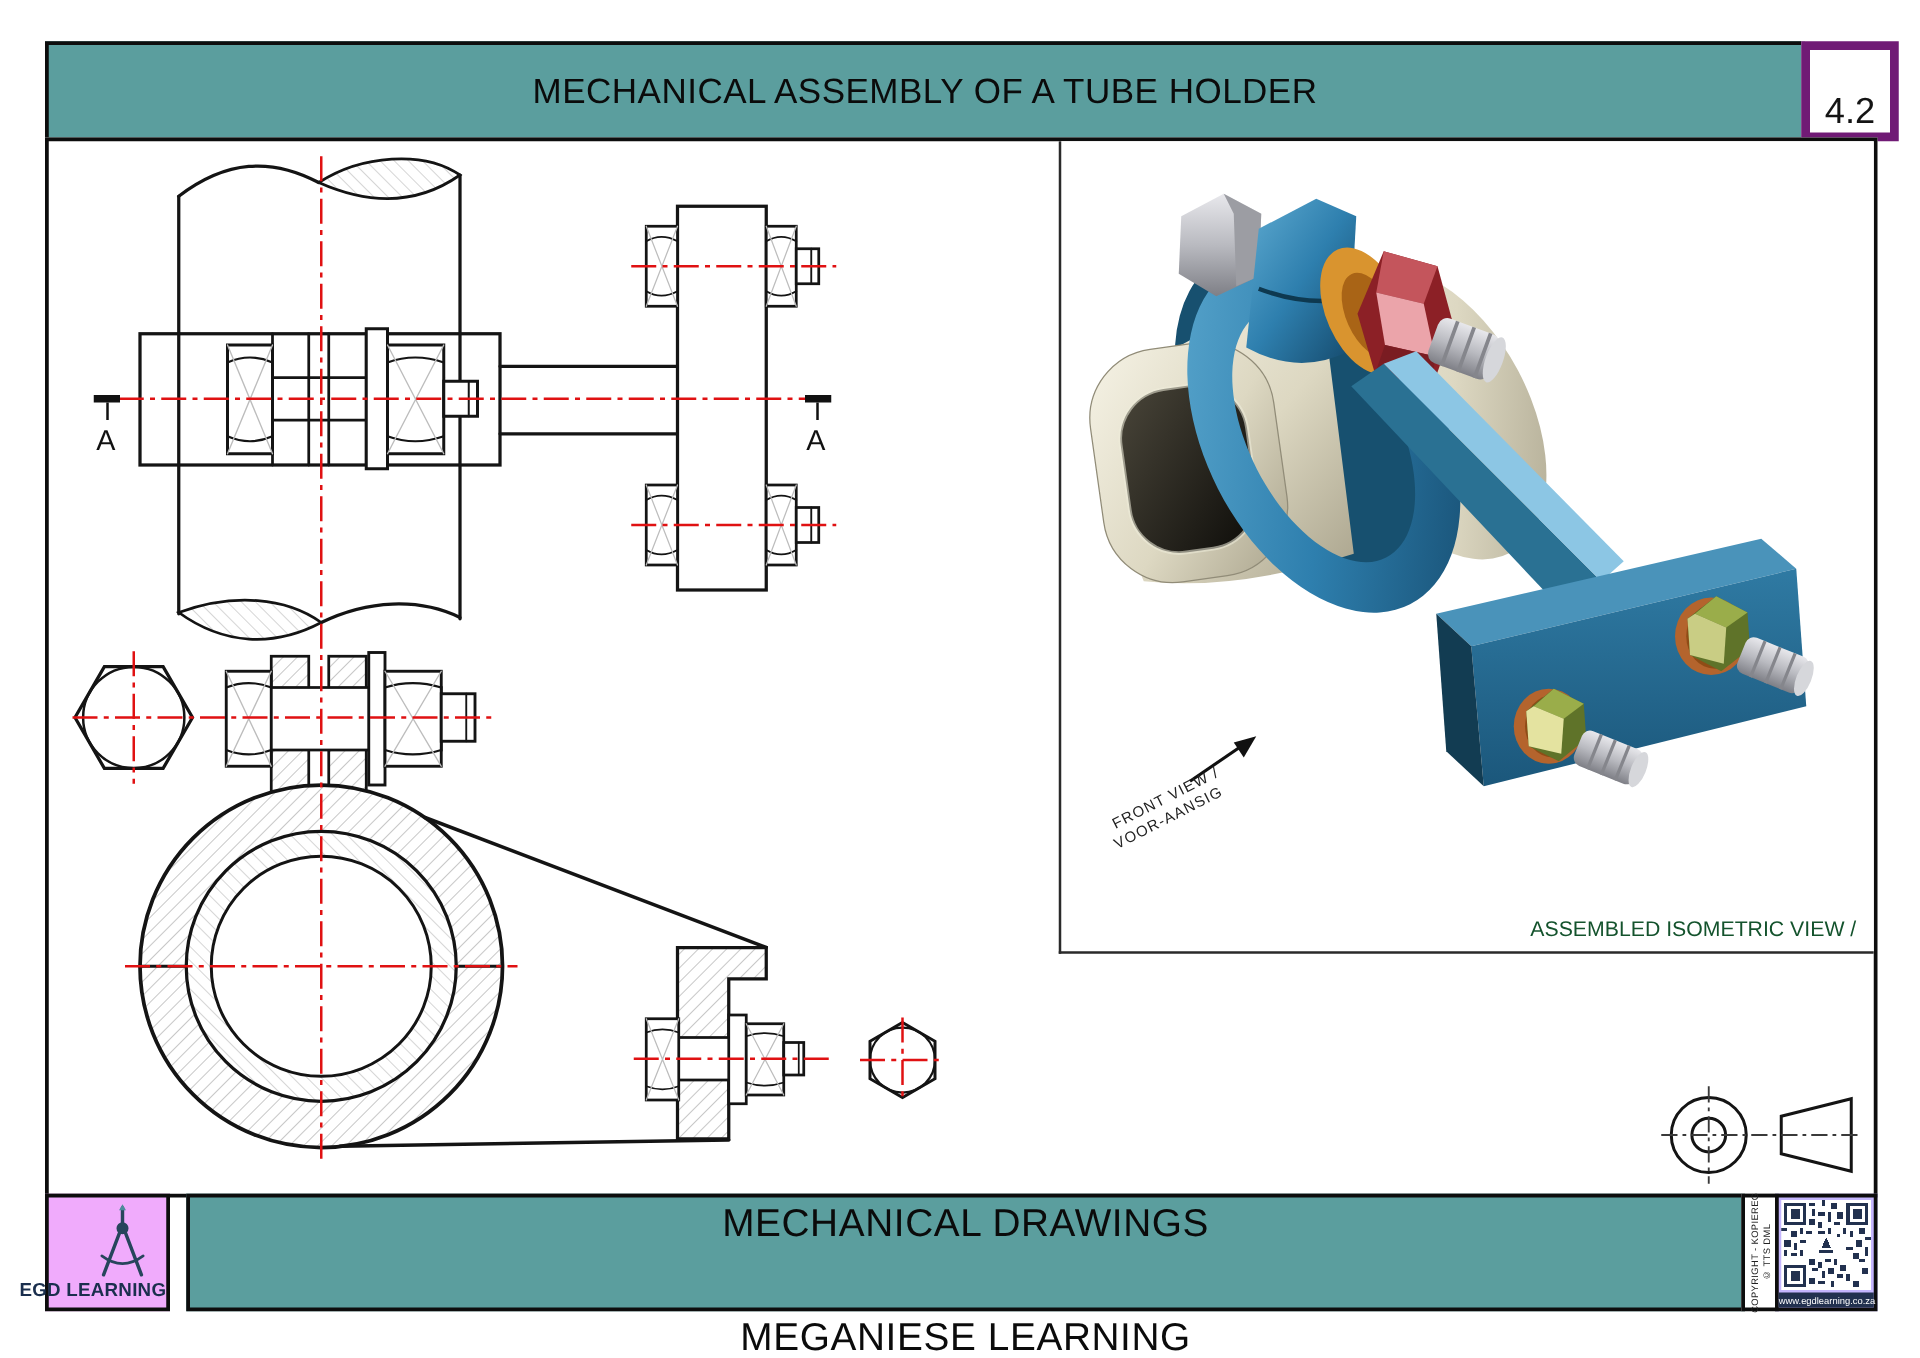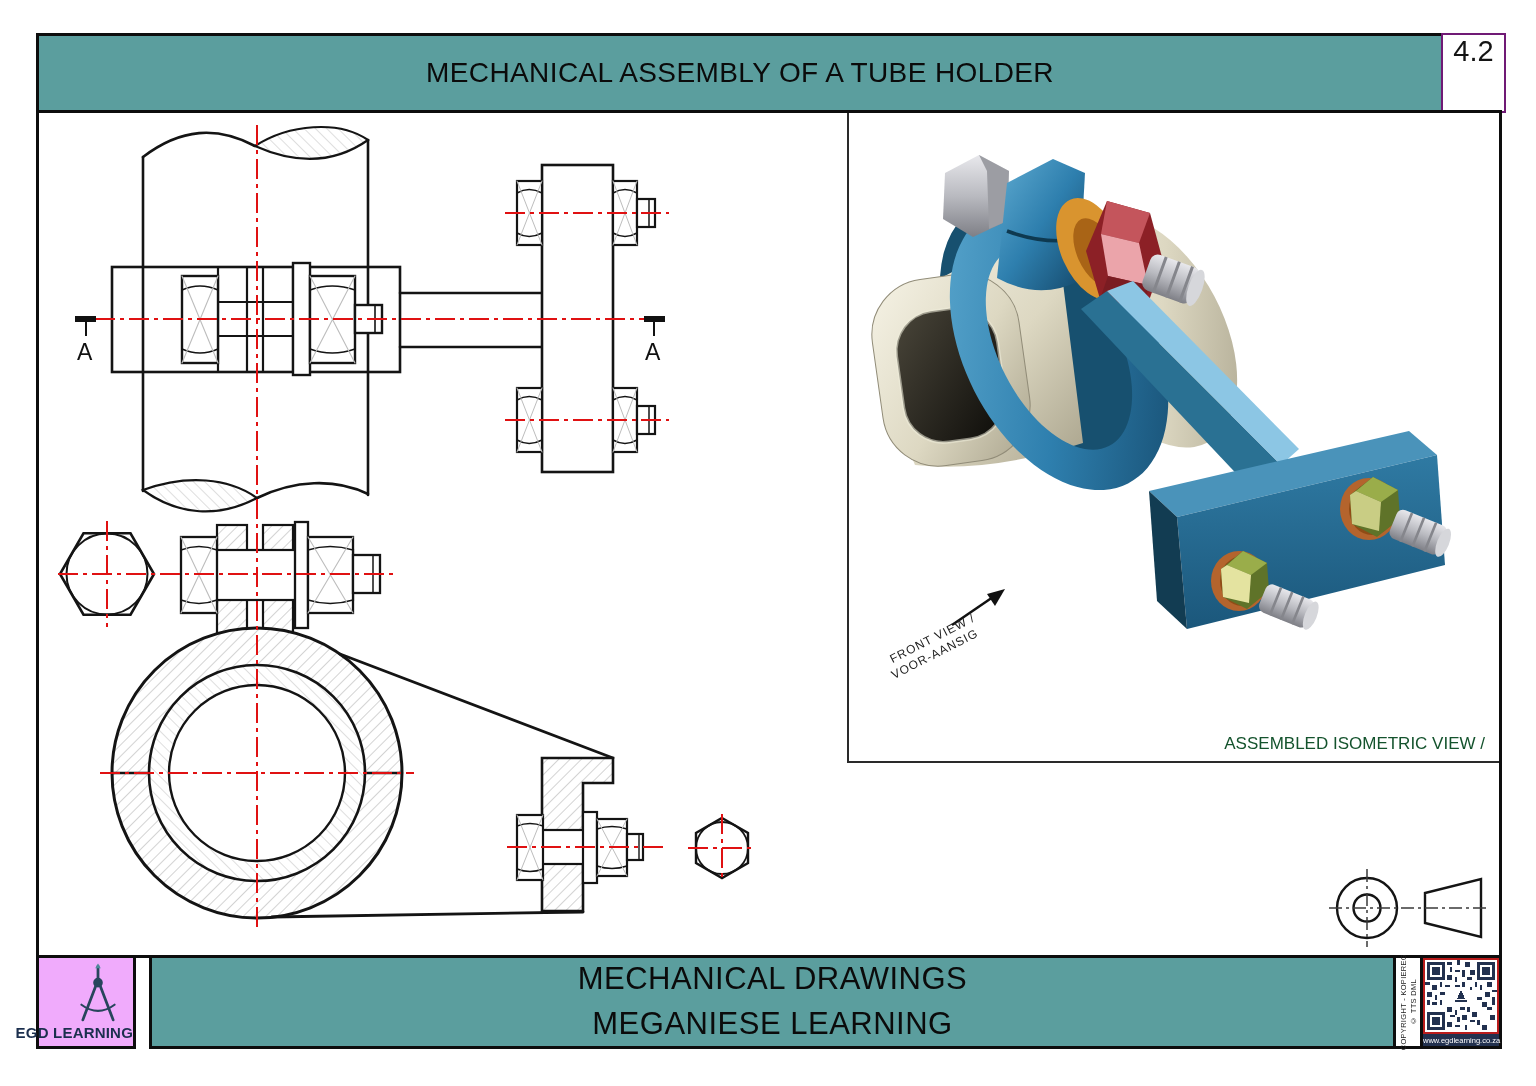--- a/index.html
+++ b/index.html
@@ -6,47 +6,47 @@
   body{width:1536px;height:1086px;position:relative;overflow:hidden;
        font-family:"Liberation Sans", sans-serif;color:#111;}
   *{box-sizing:border-box;}
   .abs{position:absolute;}
 
   
   #title-bar{left:36px;top:33px;width:1408px;height:80px;background:#5b9e9e;
              border:3px solid #0d0d0d;display:flex;flex-direction:column;
              justify-content:center;align-items:center;}
   #title-bar .t{font-size:28px;letter-spacing:.4px;line-height:1.42;color:#0b0b0b;white-space:nowrap;}
-  #sheet-no-box{left:1441px;top:33px;width:65px;height:80px;background:#fff;
-             border:2px solid #701a75;display:flex;align-items:flex-start;justify-content:center;
+  #sheet-no-box{left:1441px;top:33px;width:78px;height:80px;background:#fff;
+             border:7px solid #701a75;display:flex;align-items:flex-end;justify-content:center;
              font-size:29px;color:#141414;}
 
   
   #content-frame{left:36px;top:110px;width:1466px;height:848px;background:#fff;
              border:3px solid #0d0d0d;}
   #dwg-svg{position:absolute;left:0;top:0;}
   #iso-panel{position:absolute;left:808px;top:0;width:652px;height:650px;background:#fff;
              border-left:2px solid #2a2a2a;border-bottom:2px solid #2a2a2a;}
   #iso-caption{position:absolute;right:14px;bottom:6px;text-align:right;
              font-size:17px;line-height:1.38;color:#14532d;}
   #proj-symbol{position:absolute;left:1288px;top:748px;}
 
   
   .botbox{top:955px;height:94px;border:3px solid #0d0d0d;}
   #logo-box{left:36px;width:100px;background:#f0abfc;display:flex;flex-direction:column;
             align-items:flex-end;justify-content:flex-start;padding-top:4px;}
   #logo-text{font-size:15px;font-weight:700;color:#1b2f4e;letter-spacing:.2px;white-space:nowrap;}
   #footer-teal{left:149px;width:1247px;background:#5b9e9e;display:flex;flex-direction:column;
             justify-content:center;align-items:center;}
-  #footer-teal .t{font-size:31px;letter-spacing:.5px;line-height:1.45;color:#0b0b0b;white-space:nowrap;}
+  #footer-teal .t{font-size:31px;letter-spacing:.5px;line-height:1.45;color:#0b0b0b;white-space:nowrap;margin-top:46px;}
   #copyright-box{left:1393px;width:30px;background:#fff;display:flex;flex-direction:row;
             justify-content:center;align-items:center;gap:1px;padding:2px 0;}
   #copyright-box span{writing-mode:vertical-rl;transform:rotate(180deg);
             font-size:7.5px;color:#222;letter-spacing:.3px;white-space:nowrap;}
-  #qr-box{left:1420px;width:82px;background:#b91c1c;display:flex;flex-direction:column;}
+  #qr-box{left:1420px;width:82px;background:#c4b5fd;display:flex;flex-direction:column;}
   #qr-box .qr-area{flex:1;display:flex;align-items:center;justify-content:center;padding:1px;}
   #qr-site{background:#22314f;color:#fff;font-size:7.5px;text-align:center;
             padding:1.5px 0;white-space:nowrap;}
 </style>
 </head>
 <body>
 
 <div class="abs" id="title-bar">
   <div class="t">MECHANICAL ASSEMBLY OF A TUBE HOLDER</div>
 </div>

